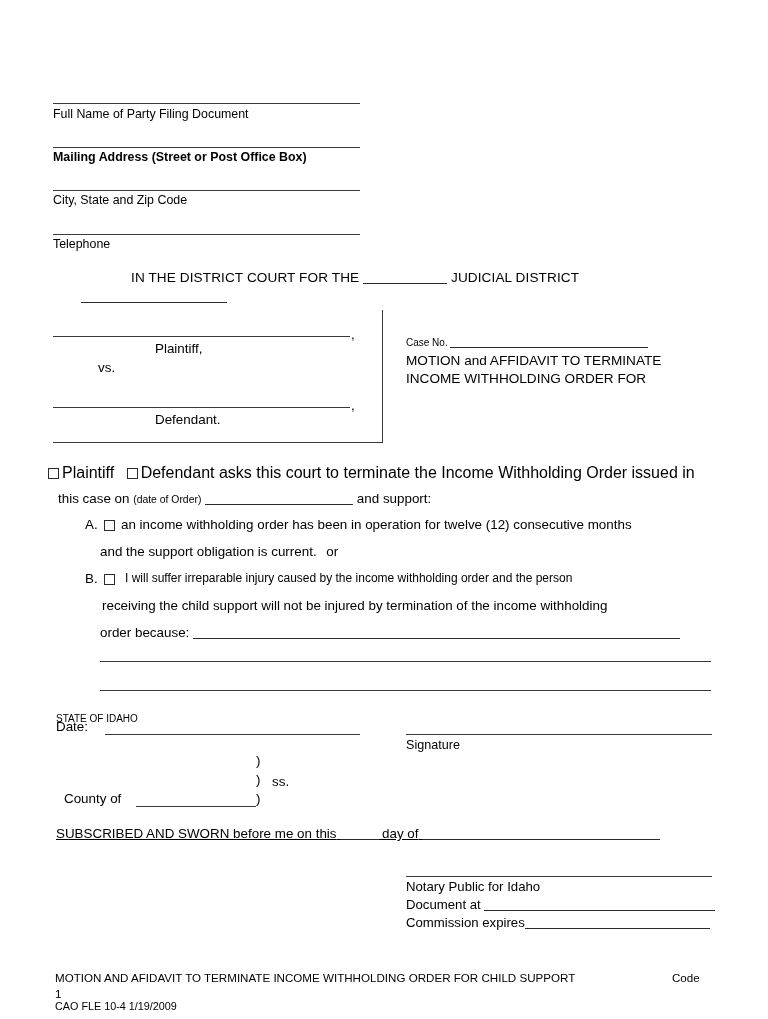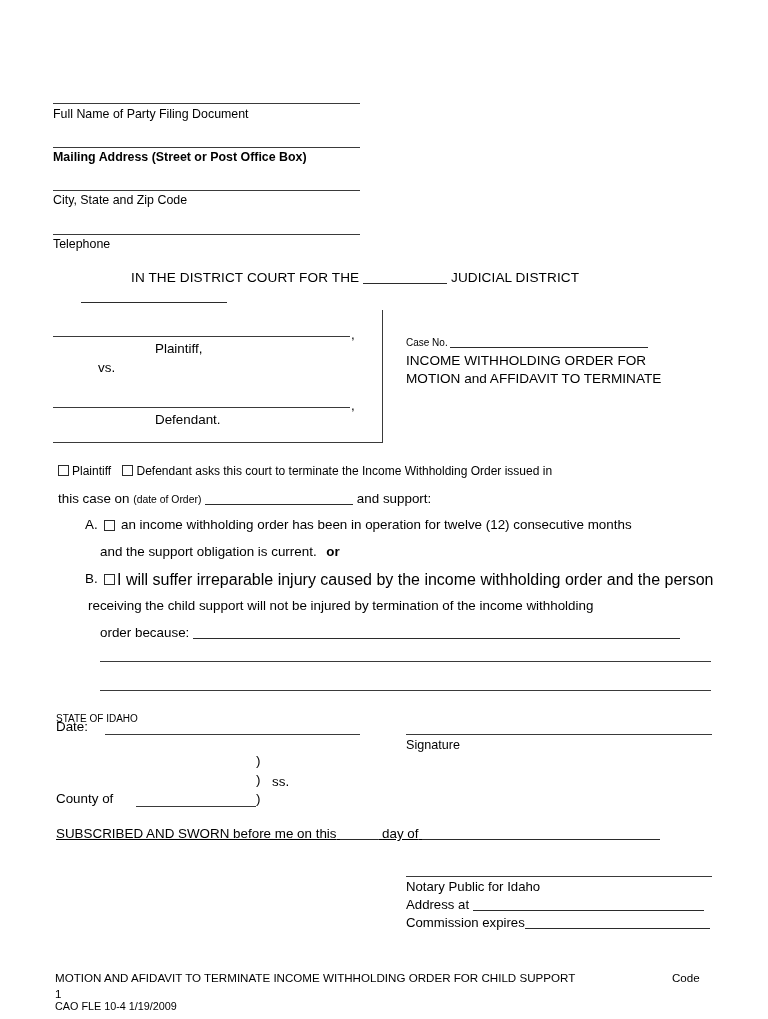--- a/index.html
+++ b/index.html
@@ -84,21 +84,21 @@
   .footer {
     position: absolute;
     font-size: 11.6px;
     line-height: 1.35;
   }
   .footer-code {
     position: absolute;
     font-size: 10.8px;
   }
 
-  b { font-weight: bold; }
+  b { font-weight: normal; }
 </style>
 </head>
 <body>
 
 <div class="page">
 
   <div>
 
     <div class="rule" style="left:53px; top:103px; width:307px;"></div>
     <div class="lbl" style="left:53px; top:108px;">Full Name of Party Filing Document</div>
@@ -138,28 +138,28 @@
 
     <div class="rule" style="left:53px; top:442px; width:329px;"></div>
     <div class="vrule" style="left:382px; top:310px; height:133px;"></div>
 
     <div class="abs" style="left:406px; top:320px; font-size:10px; white-space:nowrap;margin-top:17px;">
       <span>Case No.</span>
       <span class="ul" style="width:198px;"></span>
     </div>
 
     <div class="title-block" style="left:406px; top:352px; width:300px;">
+      <div>MOTION and AFFIDAVIT TO TERMINATE</div>
       <div>INCOME WITHHOLDING ORDER FOR</div>
-      <div>MOTION and AFFIDAVIT TO TERMINATE</div>
-    </div>
-  </div>
-
-  <div>
-
-    <div class="abs" style="left:58px; top:464px; font-size:12px; white-space:nowrap;">
+    </div>
+  </div>
+
+  <div>
+
+    <div class="abs" style="left:48px; top:464px; font-size:16px; white-space:nowrap;">
       <span class="cb"></span><span>Plaintiff</span>
       <span class="cb" style="margin-left:8px;"></span><span>Defendant</span>
       <span>asks this court to terminate the Income Withholding Order issued in</span>
     </div>
 
     <div class="abs" style="left:58px; top:491px; font-size:13.4px; white-space:nowrap;">
       <span>this case on</span>
       <span class="small-note">(date of Order)</span>
       <span class="ul" style="width:148px;"></span>
       <span>and support:</span>
@@ -171,22 +171,22 @@
       <div class="abs" style="left:121px; top:517px; font-size:13.4px; white-space:nowrap;">an income withholding order has been in operation for twelve (12) consecutive months</div>
       <div class="abs" style="left:100px; top:544px; font-size:13.4px; white-space:nowrap;">
         <span>and the support obligation is current.</span>
         <b style="margin-left:6px;">or</b>
       </div>
     </div>
 
     <div>
       <div class="abs" style="left:85px; top:571px; font-size:13.4px;">B.</div>
       <span class="cb abs" style="left:104px; top:574px;"></span>
-      <div class="abs" style="left:117px; top:571px; font-size:16px; white-space:nowrap;">I will suffer irreparable injury caused by the income withholding order and the person</div>
-      <div class="abs" style="left:88px; top:598px; font-size:13.4px; white-space:nowrap;text-align:center;">receiving the child support will not be injured by termination of the income withholding</div>
+      <div class="abs" style="left:125px; top:571px; font-size:12px; white-space:nowrap;">I will suffer irreparable injury caused by the income withholding order and the person</div>
+      <div class="abs" style="left:102px; top:598px; font-size:13.4px; white-space:nowrap;text-align:center;">receiving the child support will not be injured by termination of the income withholding</div>
       <div class="abs" style="left:100px; top:625px; font-size:13.4px; white-space:nowrap;">
         <span>order because:</span>
         <span class="ul" style="width:487px;"></span>
       </div>
 
       <div class="rule" style="left:100px; top:661px; width:611px;"></div>
       <div class="rule" style="left:100px; top:690px; width:611px;"></div>
     </div>
   </div>
 
@@ -196,38 +196,38 @@
 
     <div class="rule" style="left:406px; top:734px; width:306px;"></div>
     <div class="abs" style="left:406px; top:738px; font-size:12.6px;">Signature</div>
 
     <div class="abs" style="left:56px; top:713px; font-size:10px;">STATE OF IDAHO</div>
     <div class="abs" style="left:256px; top:753px; font-size:13.4px;">)</div>
 
     <div class="abs" style="left:256px; top:772px; font-size:13.4px;">)</div>
     <div class="abs" style="left:272px; top:774px; font-size:13.4px;">ss.</div>
 
-    <div class="abs" style="left:56px; top:791px; font-size:13.4px;">County of</div>
+    <div class="abs" style="left:64px; top:791px; font-size:13.4px;">County of</div>
     <div class="rule" style="left:136px; top:806px; width:120px;"></div>
     <div class="abs" style="left:256px; top:791px; font-size:13.4px;">)</div>
   </div>
 
   <div>
     <div class="abs" style="left:56px; top:826px; font-size:13.4px; white-space:nowrap;text-decoration:underline;">
       <span>SUBSCRIBED AND SWORN before me on this</span>
       <span class="ul" style="width:38px;"></span>
       <span>day of</span>
       <span class="ul" style="width:238px;"></span>
     </div>
 
     <div class="rule" style="left:406px; top:876px; width:306px;"></div>
     <div class="abs" style="left:406px; top:879px; font-size:13.2px;">Notary Public for Idaho</div>
 
     <div class="abs" style="left:406px; top:897px; font-size:13.2px; white-space:nowrap;">
-      <span>Address at</span>
+      <span>Document at</span>
       <span class="ul" style="width:231px;"></span>
     </div>
 
     <div class="abs" style="left:406px; top:915px; font-size:13.2px; white-space:nowrap;">
       <span>Commission expires</span><span class="ul" style="width:185px;"></span>
     </div>
   </div>
 
   <div>
     <div class="footer" style="left:55px; top:970px; width:580px;">MOTION AND AFIDAVIT TO TERMINATE INCOME WITHHOLDING ORDER FOR CHILD SUPPORT</div>

